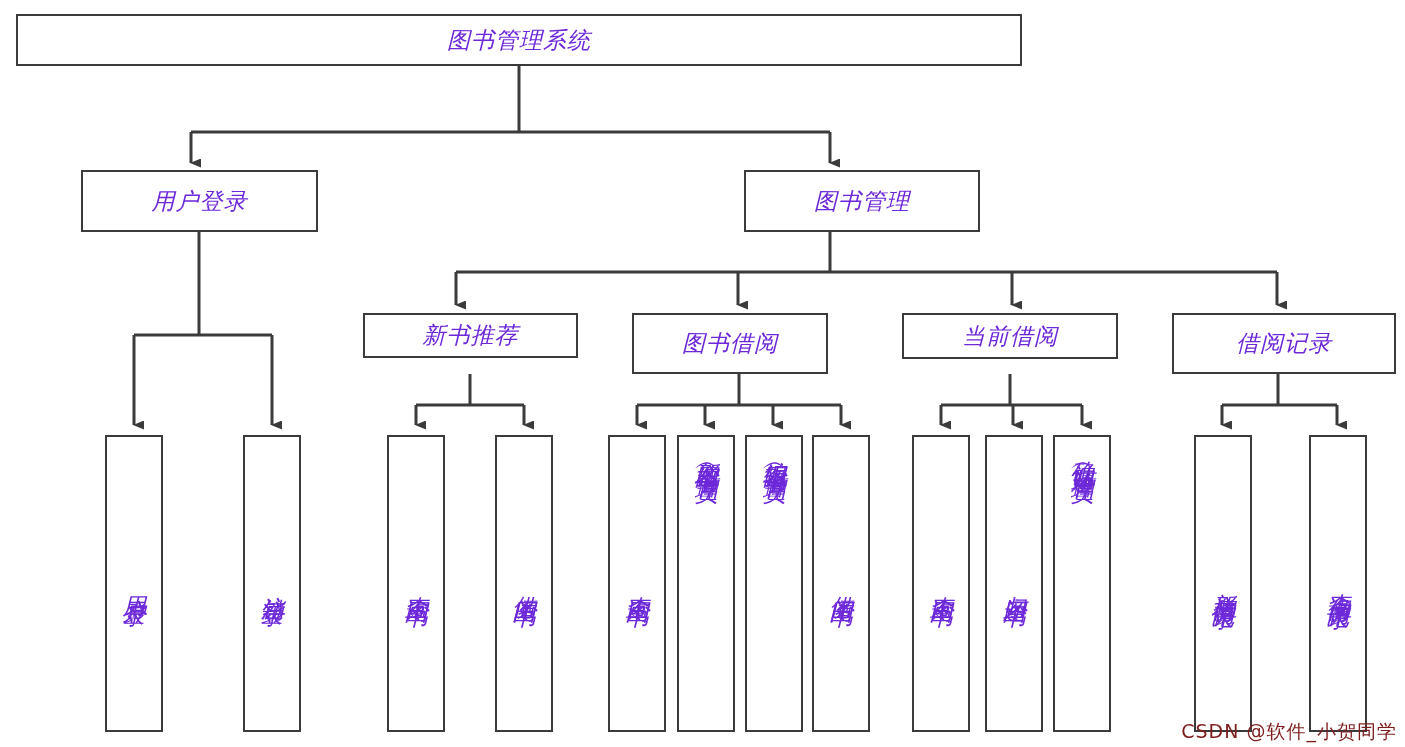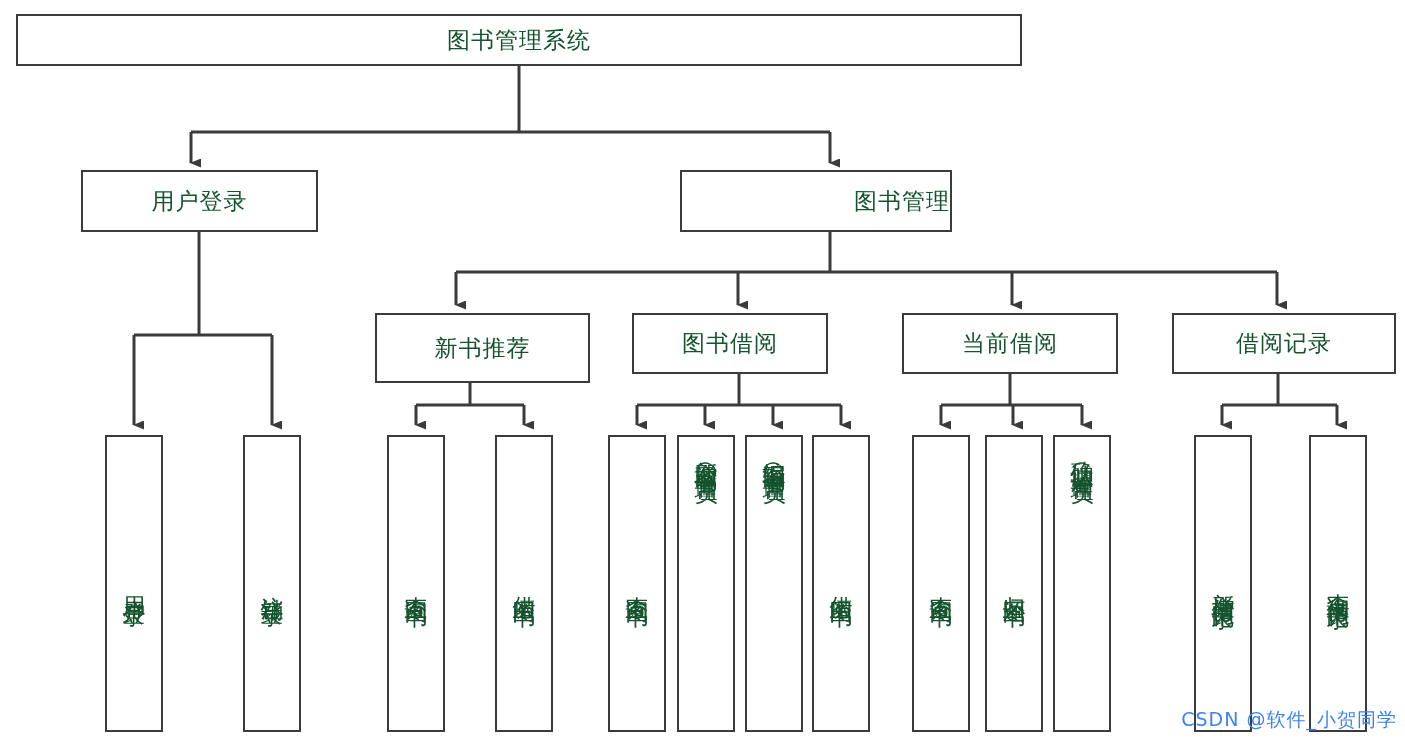--- a/index.html
+++ b/index.html
@@ -22,42 +22,43 @@
     display:flex;
     align-items:center;
     justify-content:center;
     color:#2b2b2b;
   }
   .node .lbl{
     font-size:23px;
     letter-spacing:1px;
     line-height:1.25;
     white-space:nowrap;
-    color:#14532d;
+    color:#6d28d9;
+    font-style:italic;
   }
   .node.vert .lbl{
     writing-mode:vertical-rl;
     text-orientation:upright;
     white-space:nowrap;
     letter-spacing:3px;
     font-size:23px;
   }
   .node.vert{
     align-items:flex-start;
     justify-content:center;
     padding-top:6px;
   }
   .node.vert.mid{align-items:center;padding-top:0;}
 
   .watermark{
     position:absolute;
     right:8px;
-    bottom:14px;
+    bottom:2px;
     font-size:19px;
-    color:#3b82f6;
+    color:#7f1d1d;
     letter-spacing:1px;
     white-space:nowrap;
     user-select:none;
     text-align:center;
   }
 </style>
 </head>
 <body>
 
 <div id="canvas">
@@ -113,33 +114,33 @@
   </svg>
 
   <div class="node" style="left:16px;top:14px;width:1006px;height:52px;">
     <span class="lbl">图书管理系统</span>
   </div>
 
   <div class="node" style="left:81px;top:170px;width:237px;height:62px;">
     <span class="lbl">用户登录</span>
   </div>
 
-  <div class="node" style="left:680px;top:170px;width:272px;height:62px;justify-content:flex-end;">
+  <div class="node" style="left:744px;top:170px;width:236px;height:62px;">
     <span class="lbl">图书管理</span>
   </div>
 
-  <div class="node" style="left:363px;top:313px;width:215px;height:70px;margin-left:12px;">
+  <div class="node" style="left:363px;top:313px;width:215px;height:45px;">
     <span class="lbl">新书推荐</span>
   </div>
 
   <div class="node" style="left:632px;top:313px;width:196px;height:61px;">
     <span class="lbl">图书借阅</span>
   </div>
 
-  <div class="node" style="left:902px;top:313px;width:216px;height:61px;">
+  <div class="node" style="left:902px;top:313px;width:216px;height:46px;">
     <span class="lbl">当前借阅</span>
   </div>
 
   <div class="node" style="left:1172px;top:313px;width:224px;height:61px;">
     <span class="lbl">借阅记录</span>
   </div>
 
   <div class="node vert mid" style="left:105px;top:435px;width:58px;height:297px;">
     <span class="lbl">用户登录</span>
   </div>

